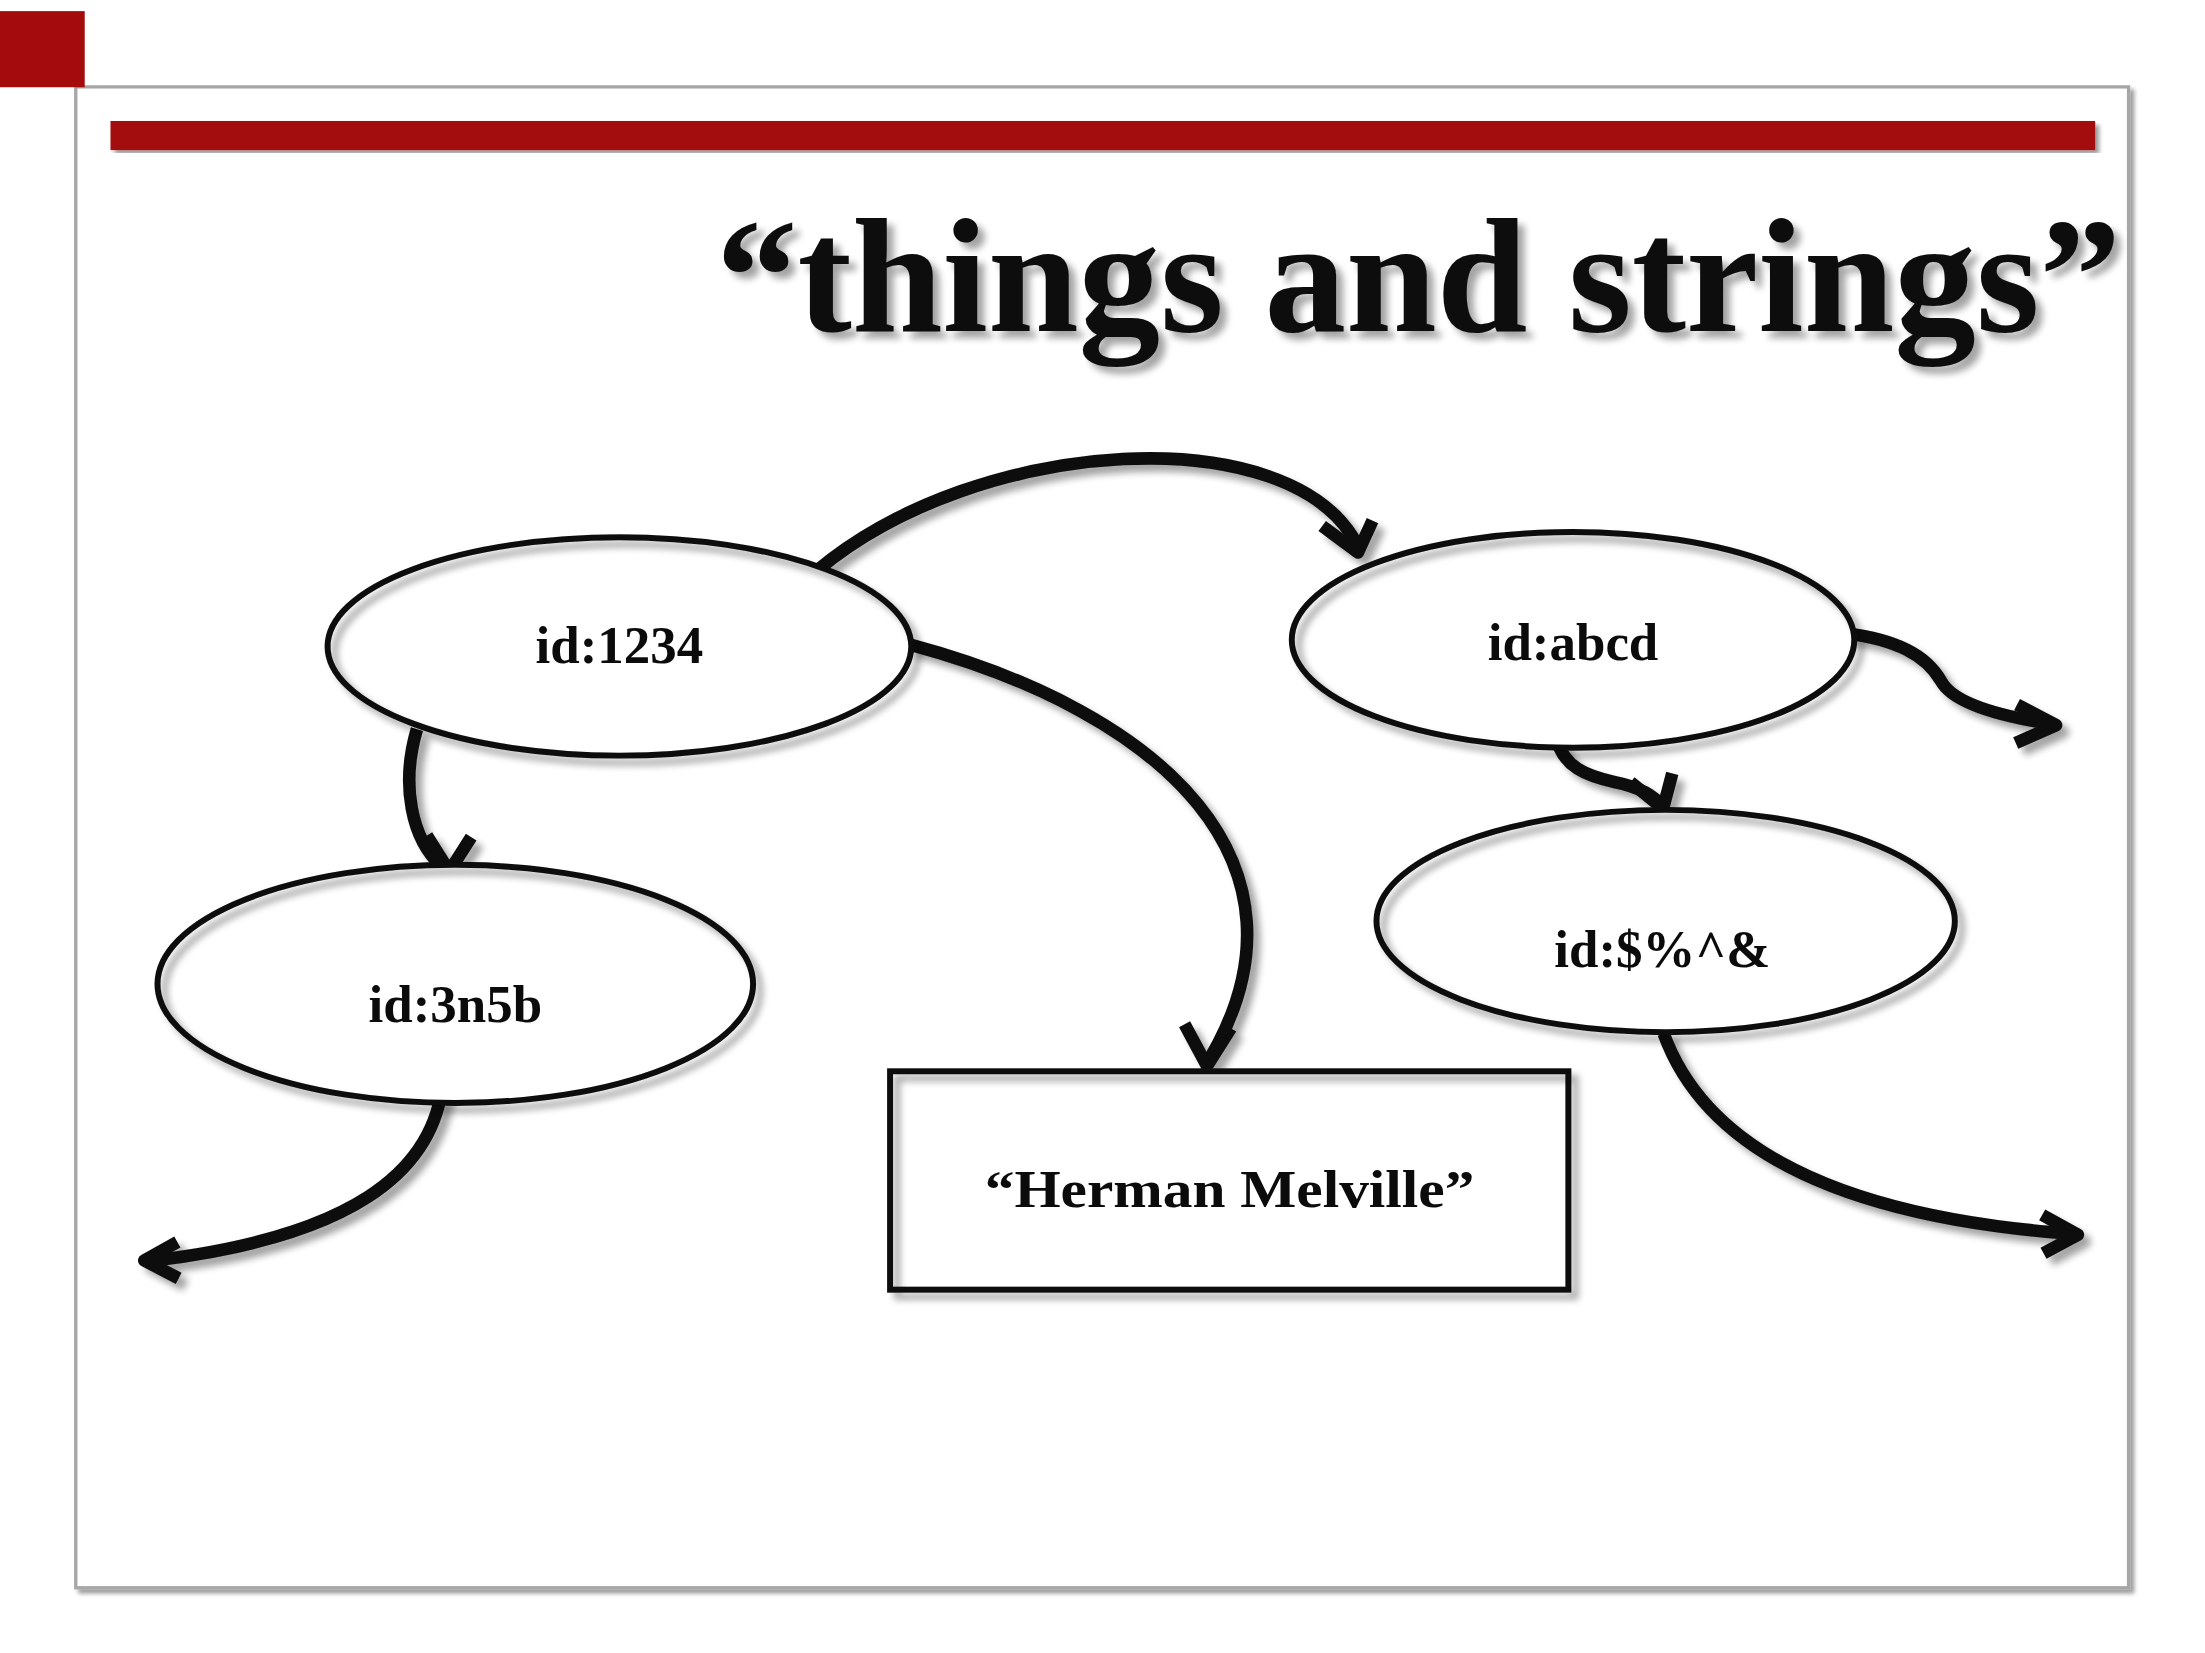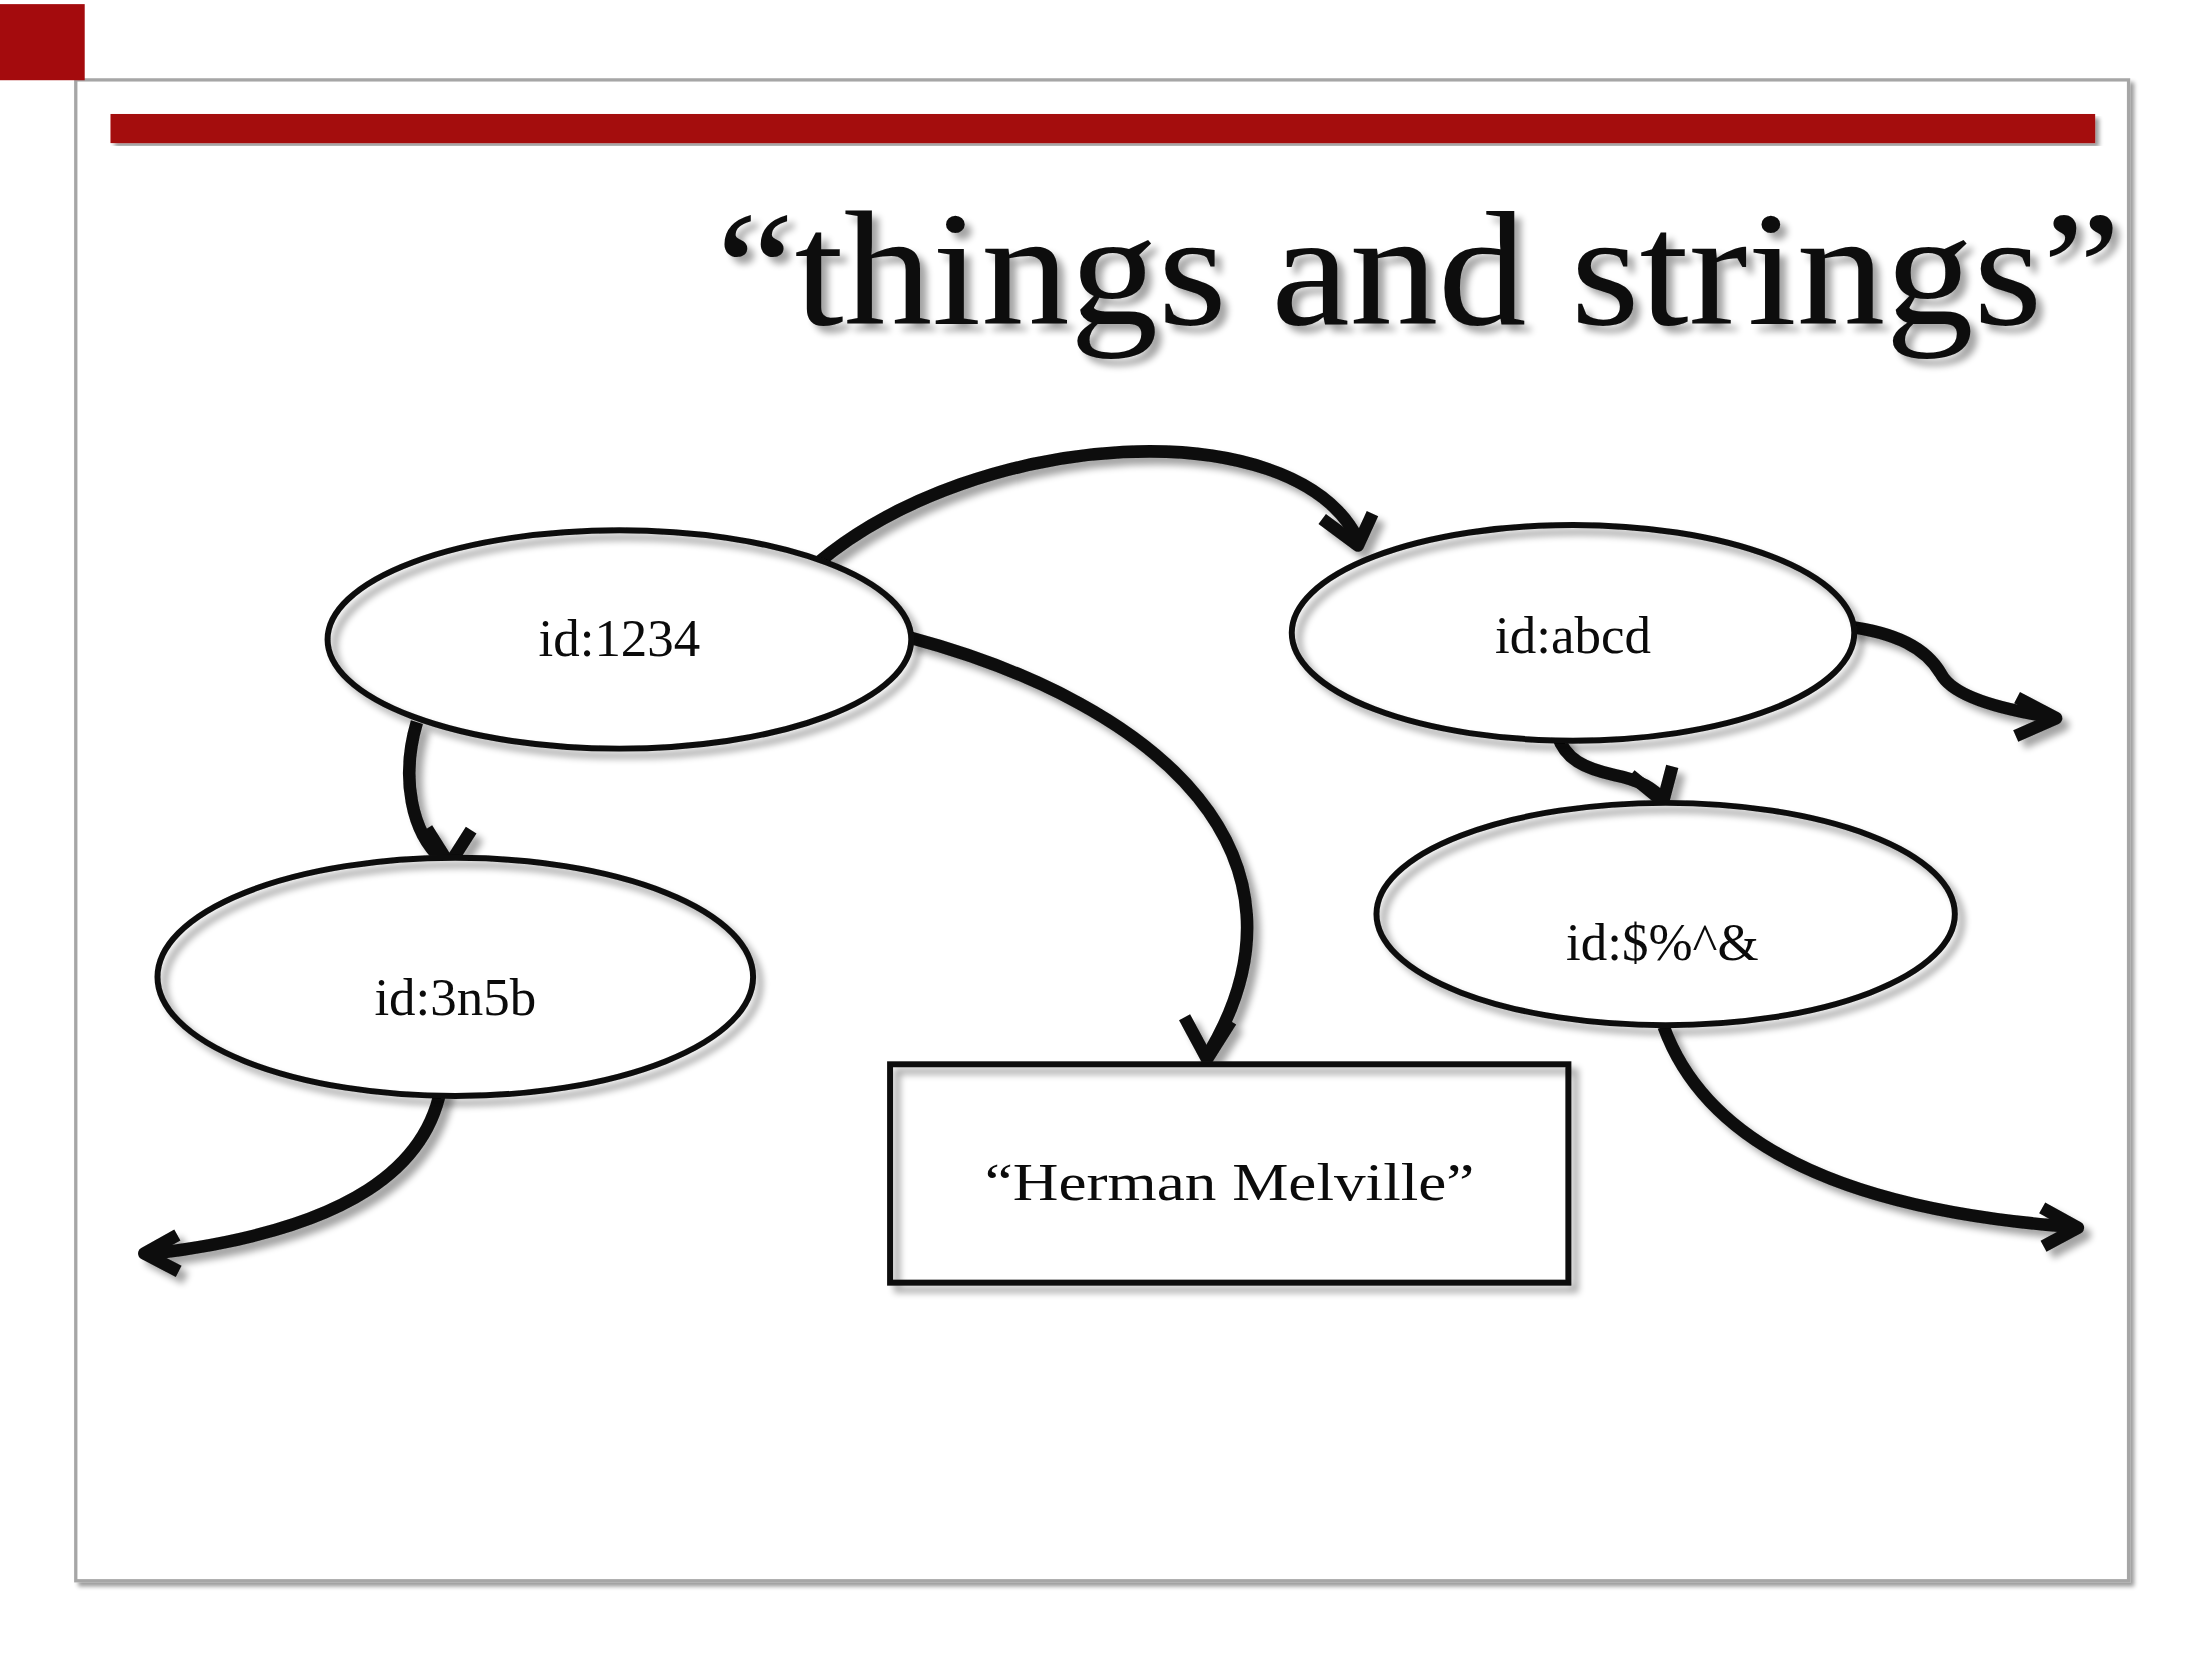--- a/index.html
+++ b/index.html
@@ -6,23 +6,24 @@
     margin: 0;
     padding: 0;
     background: #ffffff;
     width: 2205px;
     height: 1654px;
     overflow: hidden;
     font-family: "Liberation Serif", serif;
   }
   #stage {
     position: absolute;
-    left: 0; top: 4px;
+    left: 0; top: 11px;
     width: 2205px;
     height: 1388px;
+    font-weight: bold;
   }
   svg { display: block; }
   .node-label {
     font-family: "Liberation Serif", serif;
     font-size: 80px;
     fill: #0b0b0b;
   }
   .title-text {
     font-family: "Liberation Serif", serif;
     font-size: 245px;

